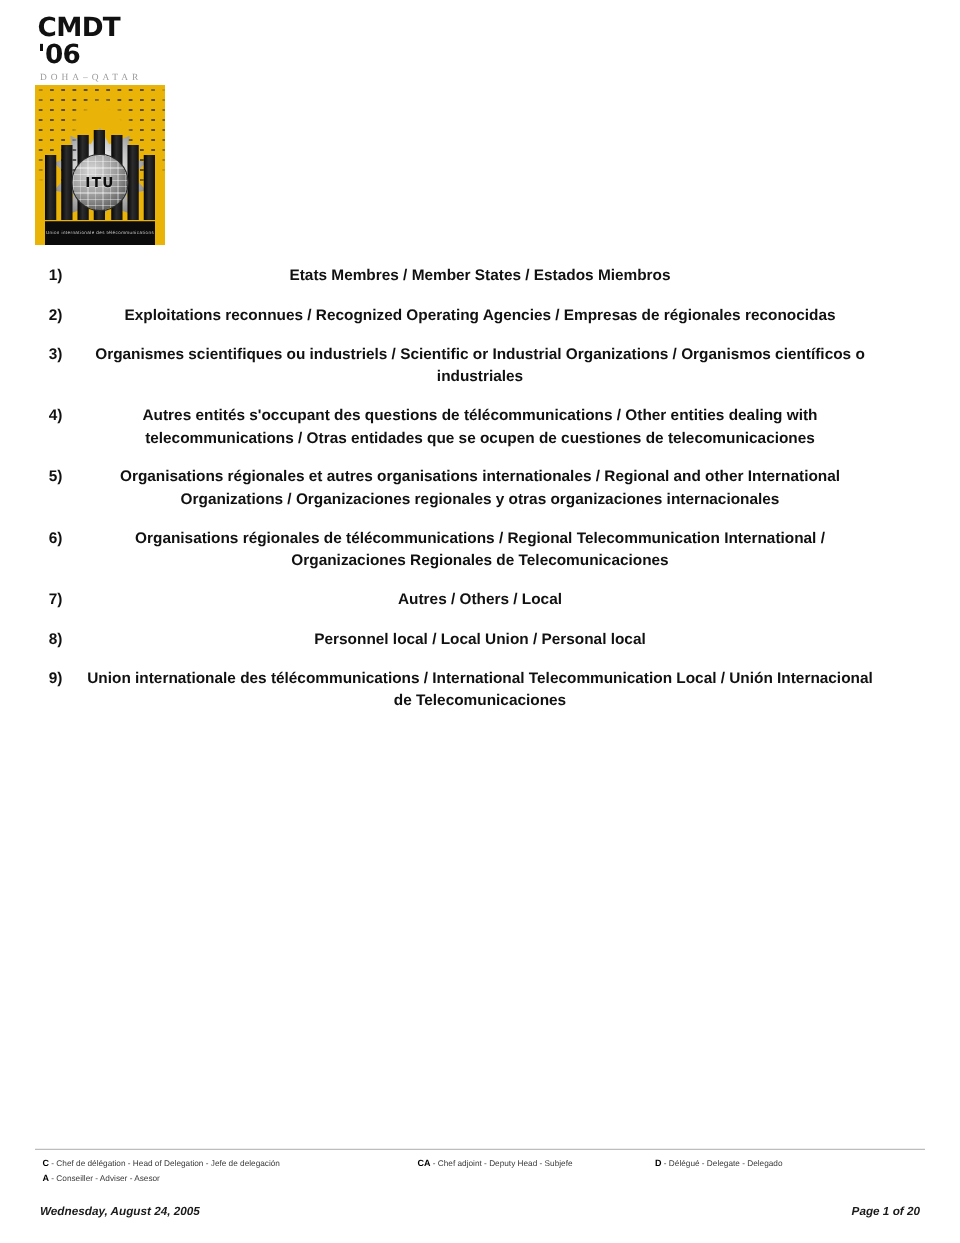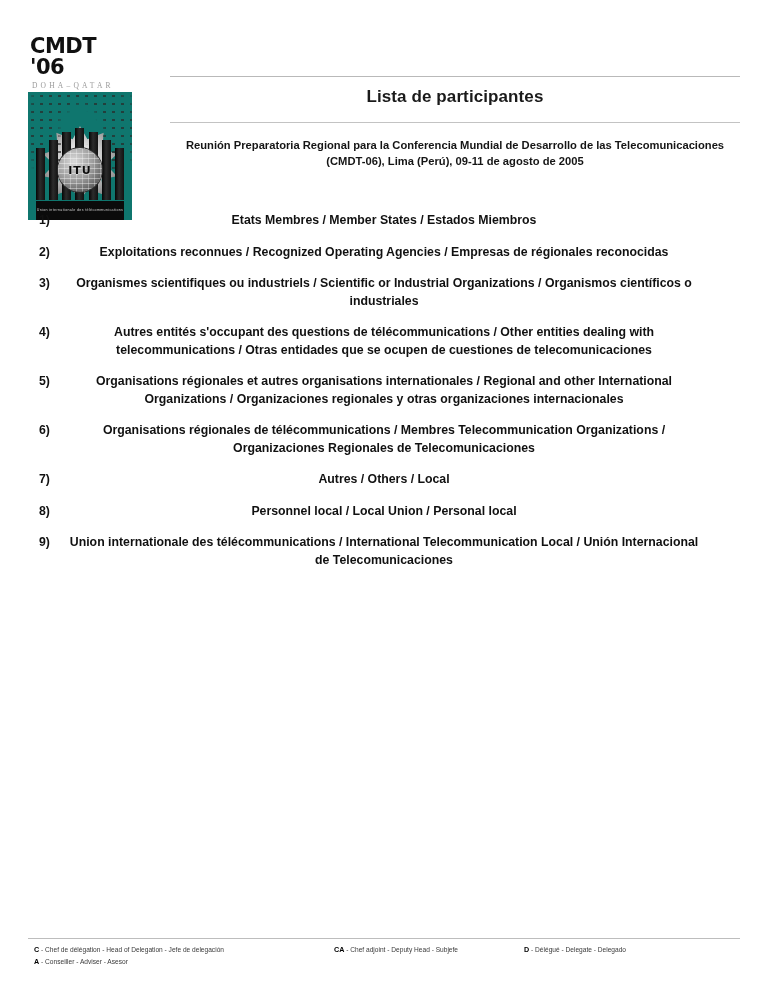--- a/index.html
+++ b/index.html
@@ -12,21 +12,21 @@
     height: 994px;
     position: relative;
     font-family: "Liberation Sans", sans-serif;
     color: #000000;
     overflow: hidden;
   }
 
   
   .header {
     position: absolute;
-    top: 36px;
+    top: 12px;
     left: 28px;
     width: 712px;
     height: 175px;
   }
 
   .logo {
     position: absolute;
     left: 0;
     top: 0;
     width: 108px;
@@ -48,21 +48,21 @@
     color: #9a9a9a;
     margin-top: 3px;
     padding-left: 4px;
   }
   .logo-art {
     position: relative;
     margin-top: 2px;
     width: 104px;
     height: 128px;
     overflow: hidden;
-    background: #0f766e;
+    background: #eab308;
   }
   
   .burst {
     position: absolute;
     left: 50%;
     top: 34px;
     width: 74px;
     height: 74px;
     margin-left: -37px;
     background: radial-gradient(circle at 50% 46%, #ffffff 0%, #f2f2f2 16%, #c9c9c9 42%, #8e8e8e 72%, #6f6f6f 100%);
@@ -278,26 +278,20 @@
       </div>
       <div class="globe">
         <span>ITU</span>
       </div>
       <div class="logo-plate">
         <div>Union internationale des télécommunications</div>
       </div>
     </div>
   </div>
 
-  <div class="header-text">
-    <div class="rule rule-top"></div>
-    <div class="doc-title">Lista de participantes</div>
-    <div class="rule rule-mid"></div>
-    <div class="doc-subtitle">Reunión Preparatoria Regional para la Conferencia Mundial de Desarrollo de las Telecomunicaciones (CMDT-06), Lima (Perú), 09-11 de agosto de 2005</div>
-  </div>
 
 </div>
 
 <div class="list">
 
   <div class="list-item">
     <div class="list-num">1)</div>
     <div class="list-text">Etats Membres  /  Member States  /  Estados Miembros</div>
   </div>
 
@@ -316,21 +310,21 @@
     <div class="list-text">Autres entités s'occupant des questions de télécommunications  /  Other entities dealing with telecommunications  /  Otras entidades que se ocupen de cuestiones de telecomunicaciones</div>
   </div>
 
   <div class="list-item">
     <div class="list-num">5)</div>
     <div class="list-text">Organisations régionales et autres organisations internationales  /  Regional and other International Organizations  /  Organizaciones regionales y otras organizaciones internacionales</div>
   </div>
 
   <div class="list-item">
     <div class="list-num">6)</div>
-    <div class="list-text">Organisations régionales de télécommunications  /  Membres Telecommunication Organizations  /  Organizaciones Regionales de Telecomunicaciones</div>
+    <div class="list-text">Organisations régionales de télécommunications  /  Regional Telecommunication International  /  Organizaciones Regionales de Telecomunicaciones</div>
   </div>
 
   <div class="list-item">
     <div class="list-num">7)</div>
     <div class="list-text">Autres  /  Others  /  Local</div>
   </div>
 
   <div class="list-item">
     <div class="list-num">8)</div>
     <div class="list-text">Personnel local  /  Local Union  /  Personal local</div>
@@ -358,13 +352,17 @@
     <div class="legend-entry legend-d">
       <b>D</b>
       <span>- Délégué - Delegate - Delegado</span>
     </div>
     <div class="legend-entry legend-a">
       <b>A</b>
       <span>- Conseiller - Adviser - Asesor</span>
     </div>
   </div>
 
+  <div class="footer-meta">
+    <div>Wednesday, August 24, 2005</div>
+    <div>Page 1 of 20</div>
+  </div>
 </div>
 
 </body></html>

